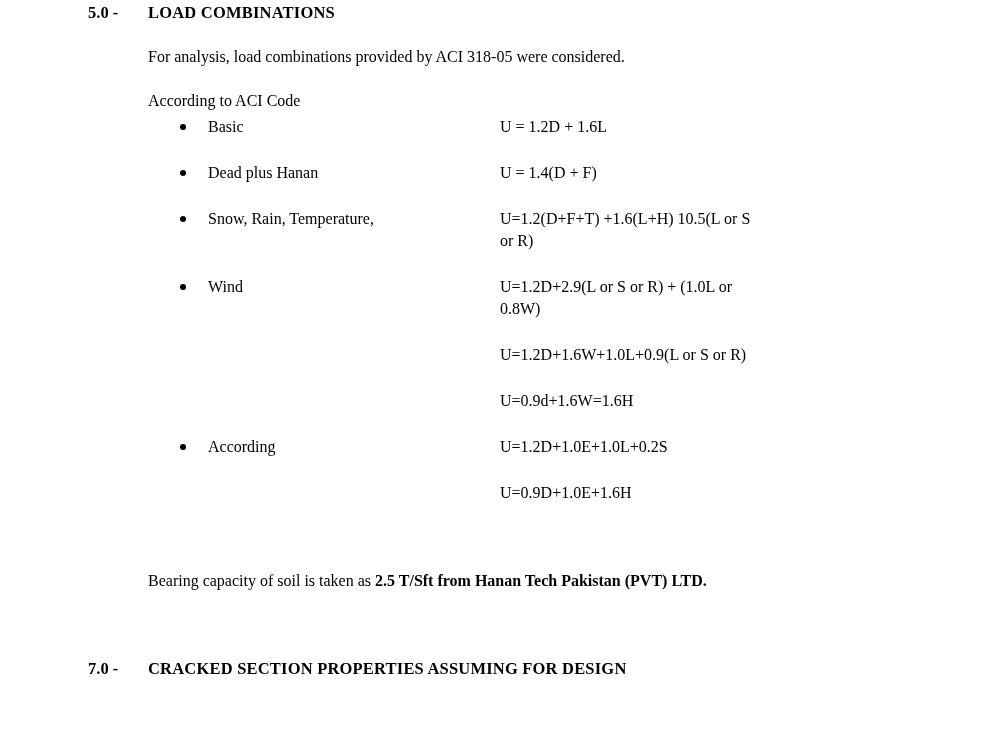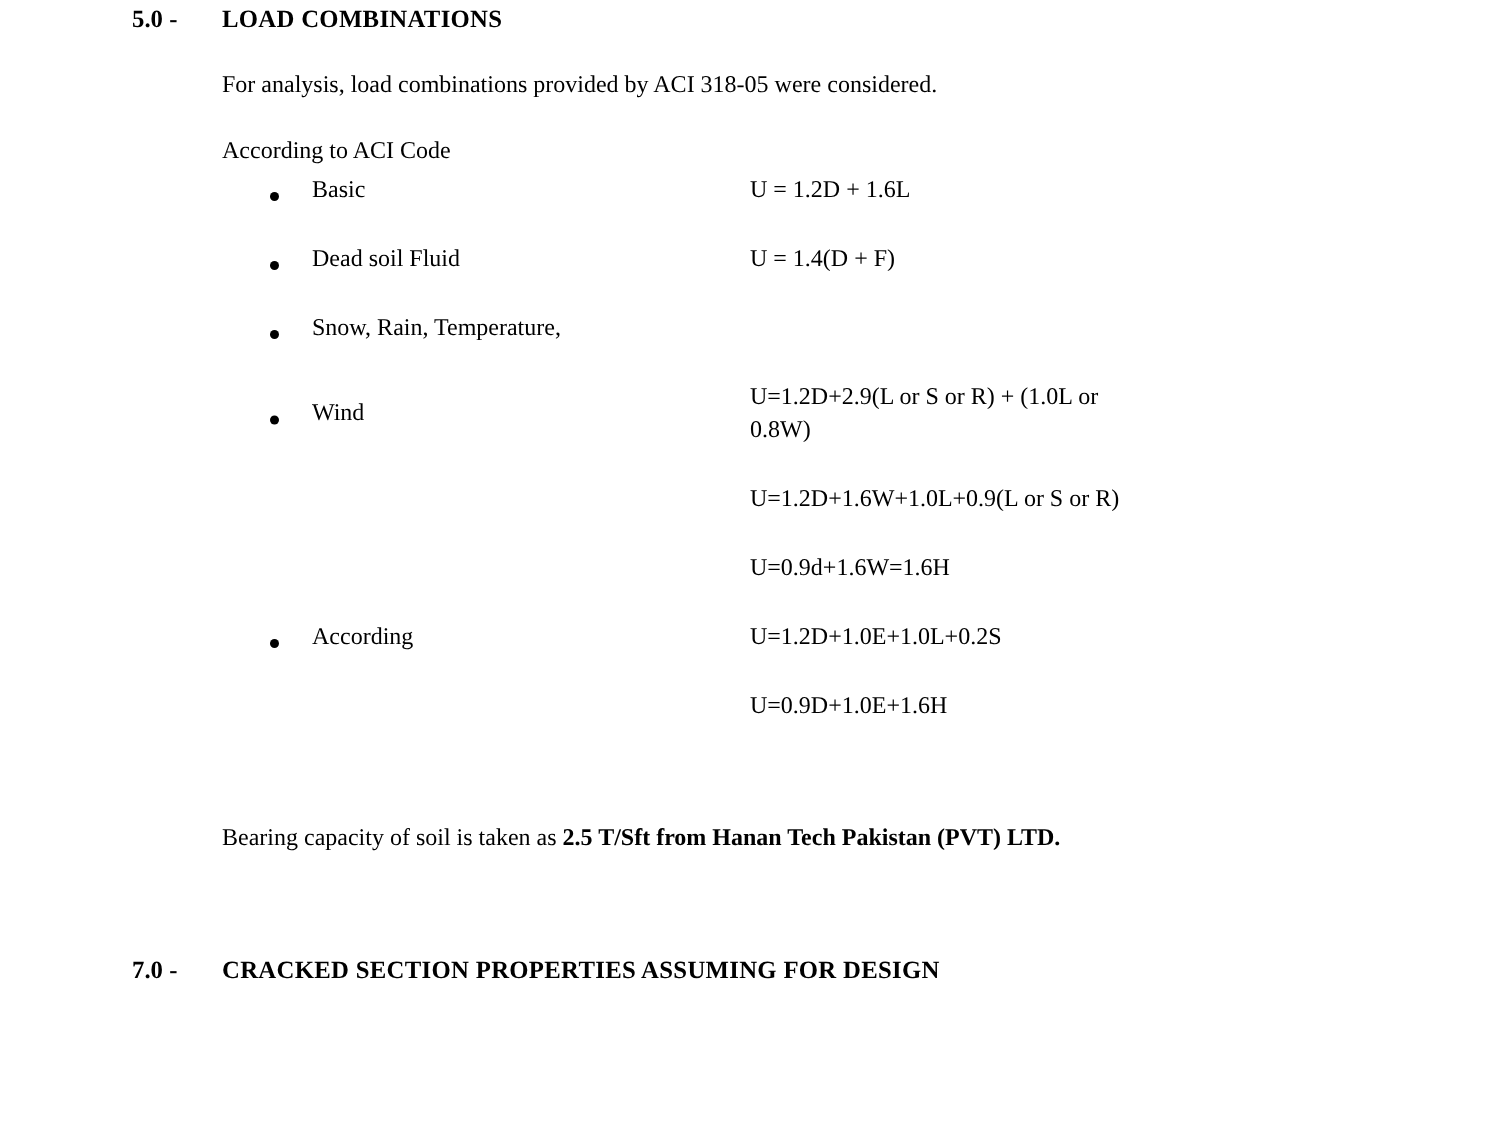--- a/index.html
+++ b/index.html
@@ -45,21 +45,21 @@
   }
   .subheading {
     margin: 22px 0 4px 0;
     line-height: 22px;
   }
   .combo-list {
     margin: 0;
   }
   .combo-row {
     display: flex;
-    align-items: center;
+    align-items: flex-start;
     line-height: 22px;
     margin-bottom: 24px;
   }
   .bullet-cell {
     flex: 0 0 28px;
     margin-left: 32px;
     padding-top: 8px;
   }
   .bullet-dot {
     display: block;
@@ -109,29 +109,30 @@
               <span class="bullet-dot"></span>
             </span>
           <span class="label-cell">Basic</span>
           <span class="formula-cell">U = 1.2D + 1.6L</span>
         </div>
 
         <div class="combo-row">
           <span class="bullet-cell">
               <span class="bullet-dot"></span>
             </span>
-          <span class="label-cell">Dead soil Fluid</span>
+          <span class="label-cell">Dead plus Hanan</span>
           <span class="formula-cell">U = 1.4(D + F)</span>
         </div>
 
         <div class="combo-row">
           <span class="bullet-cell">
               <span class="bullet-dot"></span>
             </span>
           <span class="label-cell">Snow, Rain, Temperature,</span>
+          <span class="formula-cell">U=1.2(D+F+T) +1.6(L+H) 10.5(L or S or R)</span>
         </div>
 
         <div class="combo-row">
           <span class="bullet-cell">
               <span class="bullet-dot"></span>
             </span>
           <span class="label-cell">Wind</span>
           <span class="formula-cell">U=1.2D+2.9(L or S or R) + (1.0L or 0.8W)</span>
         </div>
 

